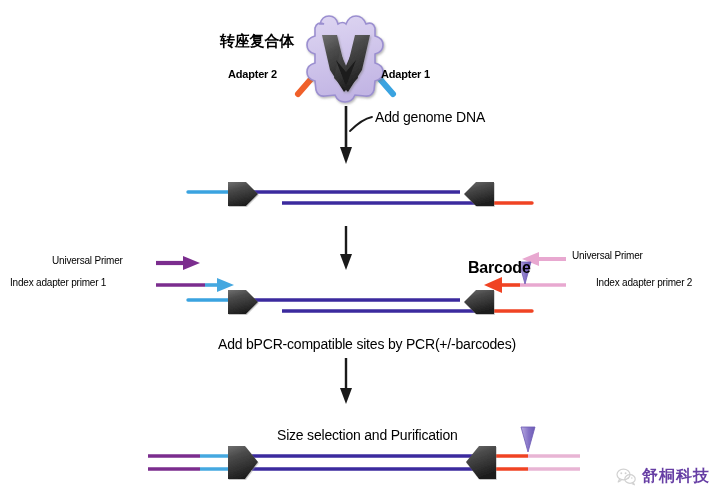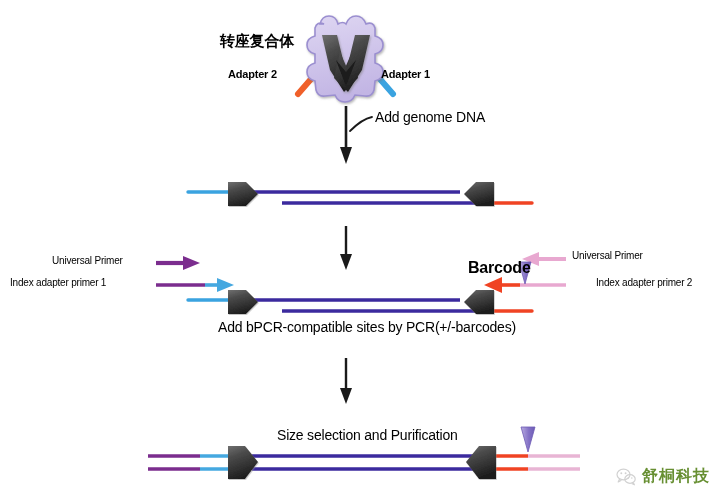--- a/index.html
+++ b/index.html
@@ -23,21 +23,21 @@
   }
   .lbl-cn{ font-size:15px; font-weight:700; }
   .lbl-adapter{ font-size:11px; font-weight:700; }
   .lbl-step{ font-size:14px; font-weight:400;text-align:center; }
   .lbl-primer{ font-size:10px; font-weight:400; }
   .lbl-barcode{ font-size:16px; font-weight:600; }
   .watermark{
     position:absolute;
     right:10px;bottom:14px;
     display:flex;align-items:center;gap:6px;
-    color:#4d7c0f;
+    color:#4c1d95;
     font-size:16px;
     font-weight:700;
     font-family:"DejaVu Sans",sans-serif;
     opacity:.85;
     user-select:none;
   }
   .watermark .wm-txt{letter-spacing:1px;}
 </style>
 </head>
 <body>
@@ -210,21 +210,21 @@
 <div class="lbl lbl-primer" style="left:52px;top:255px;">Universal Primer</div>
 
 <div class="lbl lbl-primer" style="left:10px;top:277px;text-align:center;">Index adapter primer 1</div>
 
 <div class="lbl lbl-primer" style="left:572px;top:250px;">Universal Primer</div>
 
 <div class="lbl lbl-barcode" style="left:468px;top:259px;">Barcode</div>
 
 <div class="lbl lbl-primer" style="left:572px;top:277px;margin-left:24px;">Index adapter primer 2</div>
 
-<div class="lbl lbl-step" style="left:218px;top:319px;">Add bPCR-compatible sites by PCR(+/-barcodes)</div>
+<div class="lbl lbl-step" style="left:218px;top:336px;">Add bPCR-compatible sites by PCR(+/-barcodes)</div>
 
 <div class="lbl lbl-step" style="left:277px;top:427px;">Size selection and Purification</div>
 
 <div class="watermark">
   <svg width="20" height="18" viewBox="0 0 20 18">
     <ellipse cx="7.5" cy="6.5" rx="6.5" ry="5.3" fill="none" stroke="#c9c9c9" stroke-width="1.2"></ellipse>
     <path d="M3.6 11 L2.2 14 L5.4 12.3" fill="none" stroke="#c9c9c9" stroke-width="1.2" stroke-linejoin="round"></path>
     <circle cx="5.3" cy="5.2" r="0.95" fill="#c9c9c9"></circle>
     <circle cx="9.6" cy="5.2" r="0.95" fill="#c9c9c9"></circle>
     <ellipse cx="14" cy="11" rx="5.2" ry="4.3" fill="none" stroke="#c9c9c9" stroke-width="1.2"></ellipse>

